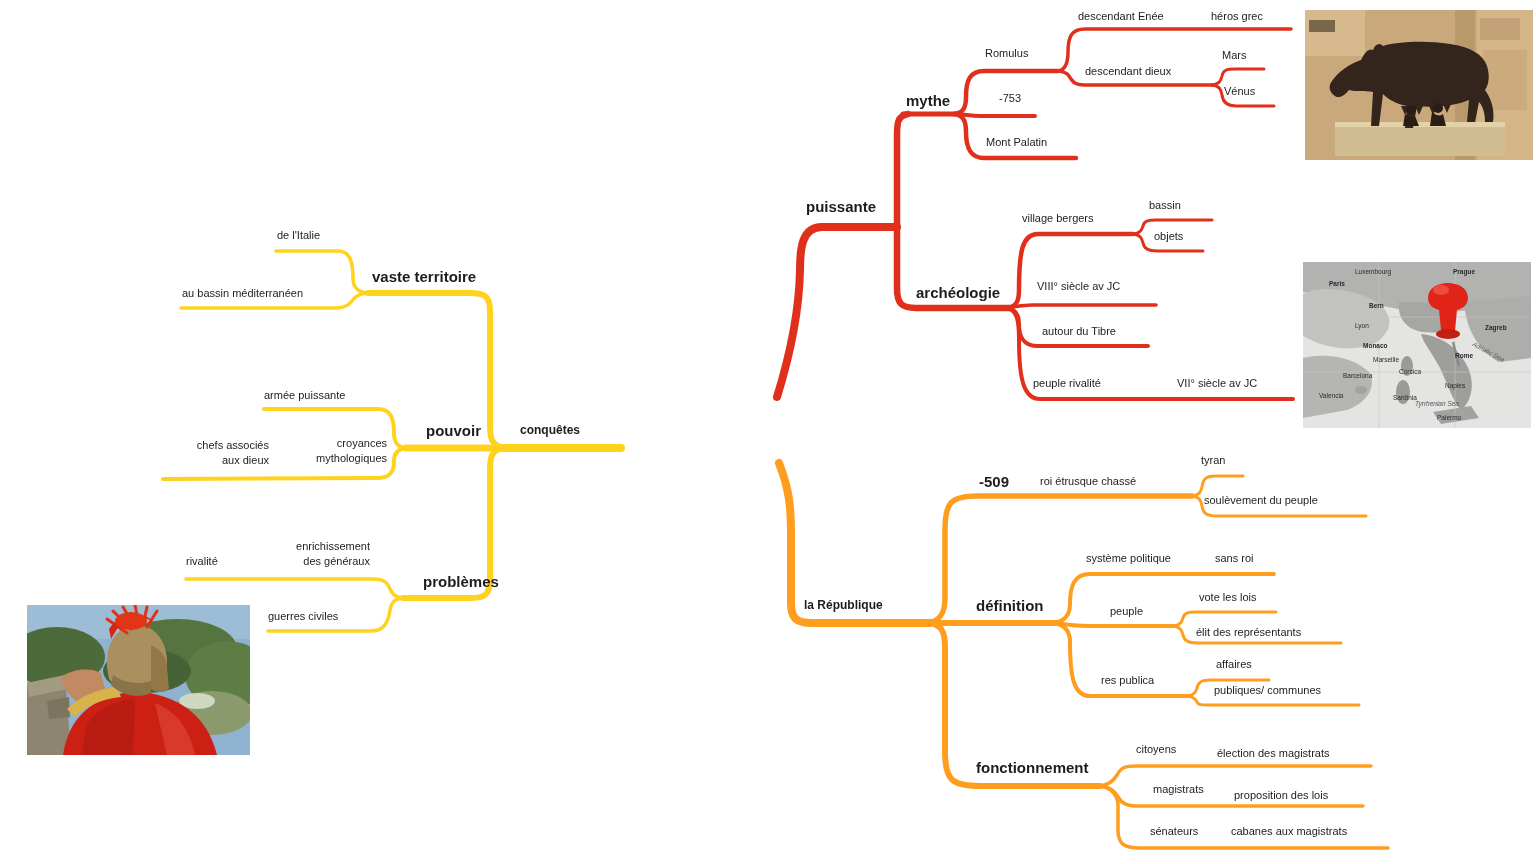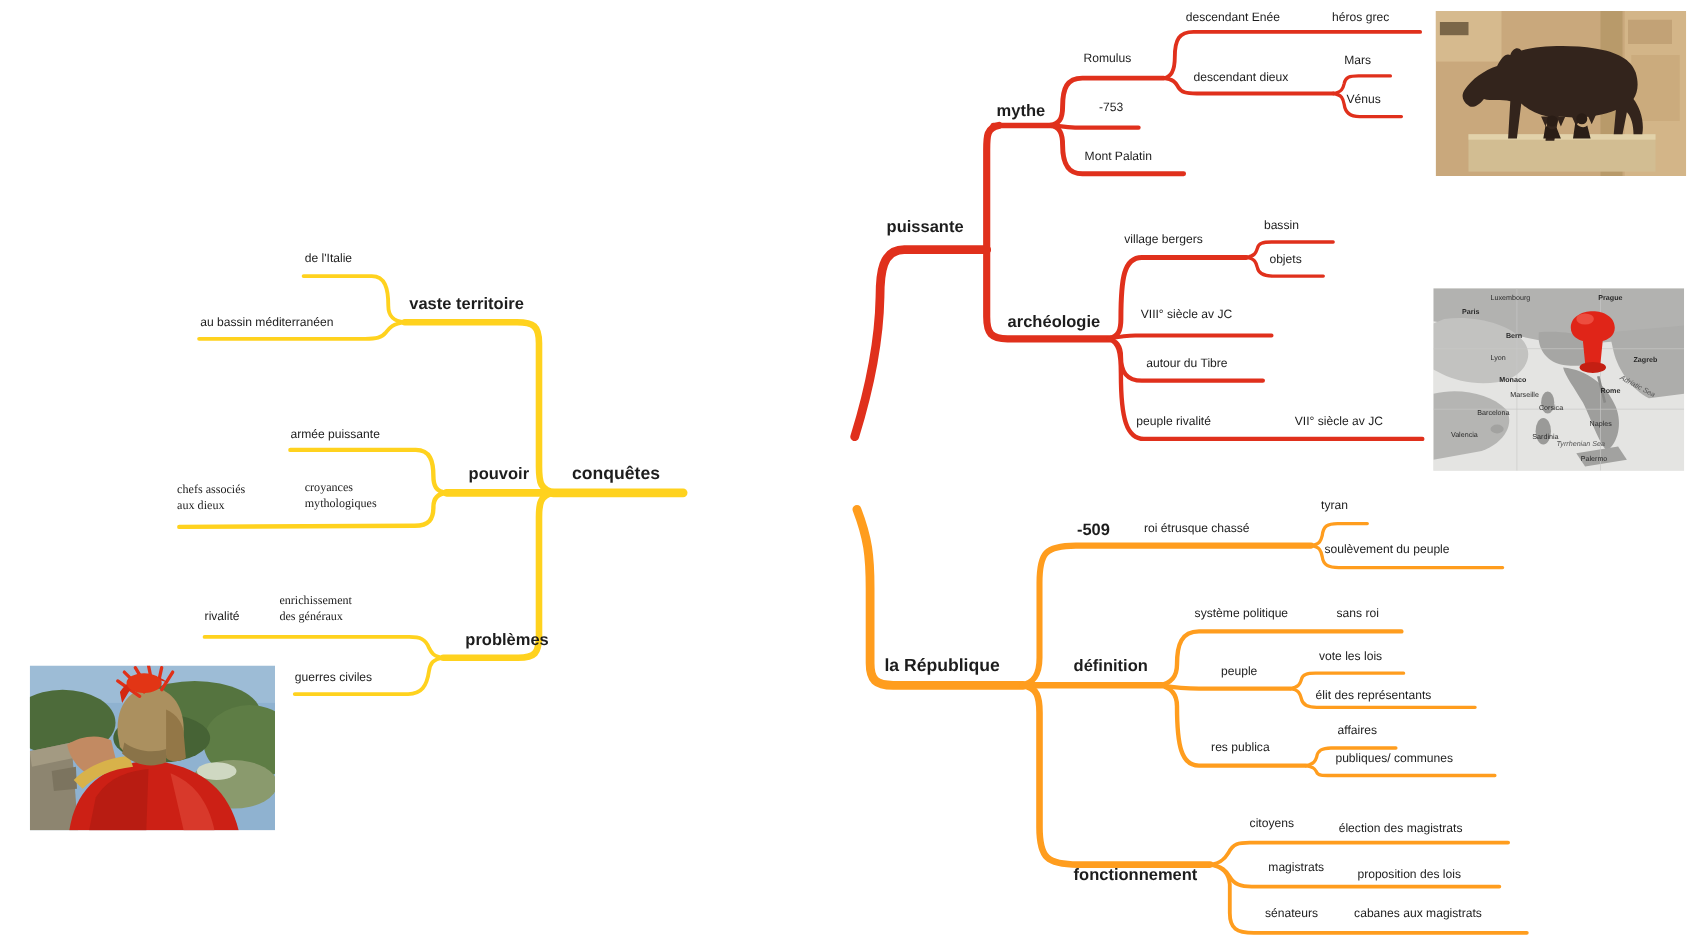--- a/index.html
+++ b/index.html
@@ -7,22 +7,22 @@
     --center-border:#5b79c9; --text:#1d1d1d;
   }
   *{margin:0;padding:0;box-sizing:border-box;}
   body{width:1536px;height:864px;background:#fff;overflow:hidden;
        font-family:"Liberation Sans",sans-serif;color:var(--text);position:relative;}
   #canvas{position:absolute;inset:0;width:1536px;height:864px;}
   #branches{position:absolute;left:0;top:0;z-index:1;}
   .node-label{position:absolute;z-index:3;font-size:11px;line-height:15px;
               white-space:pre-line;cursor:default;}
   .b15{font-weight:700;font-size:15px;}
-  .b16{font-weight:700;font-size:16px;}
-  .ctr{text-align:left;font-family:Liberation Serif, serif;}
+  .b16{font-weight:700;font-size:12px;}
+  .ctr{text-align:right;}
   #center-node{position:absolute;z-index:4;left:618px;top:392px;width:296px;height:70px;
       background:#fff;border:3px solid var(--center-border);border-radius:30px;
       display:flex;align-items:center;justify-content:center;text-align:center;
       font-weight:700;font-size:19px;line-height:1.25;white-space:pre-line;}
   .photo{position:absolute;z-index:2;overflow:hidden;}
   #wolf-photo{left:1305px;top:10px;width:228px;height:150px;}
   #map-photo{left:1303px;top:262px;width:228px;height:166px;background:#e6e6e4;}
   #soldier-photo{left:27px;top:605px;width:223px;height:150px;}
   .map-label{position:absolute;font-size:6.5px;color:#2a2a2a;z-index:3;white-space:nowrap;}
   .map-sea{font-style:italic;color:#555;}
@@ -129,21 +129,21 @@
   <div class="node-label" style="left:1204px;top:493px">soulèvement du peuple</div>
   <div class="node-label b15" style="left:976px;top:598px">définition</div>
   <div class="node-label" style="left:1086px;top:551px">système politique</div>
   <div class="node-label" style="left:1215px;top:551px">sans roi</div>
   <div class="node-label" style="left:1110px;top:604px">peuple</div>
   <div class="node-label" style="left:1199px;top:590px">vote les lois</div>
   <div class="node-label" style="left:1196px;top:625px">élit des représentants</div>
   <div class="node-label" style="left:1101px;top:673px">res publica</div>
   <div class="node-label" style="left:1216px;top:657px">affaires</div>
   <div class="node-label" style="left:1214px;top:683px">publiques/ communes</div>
-  <div class="node-label b15" style="left:976px;top:788px">fonctionnement</div>
+  <div class="node-label b15" style="left:976px;top:760px">fonctionnement</div>
   <div class="node-label" style="left:1136px;top:742px">citoyens</div>
   <div class="node-label" style="left:1217px;top:746px">élection des magistrats</div>
   <div class="node-label" style="left:1153px;top:782px">magistrats</div>
   <div class="node-label" style="left:1234px;top:788px">proposition des lois</div>
   <div class="node-label" style="left:1150px;top:824px">sénateurs</div>
   <div class="node-label" style="left:1231px;top:824px">cabanes aux magistrats</div>
 
   <div id="wolf-photo" class="photo" aria-label="Statue de la louve capitoline allaitant Romulus et Rémus">
     <svg width="228" height="150" viewBox="0 0 228 150">
       <rect width="228" height="150" fill="#c9a87c"></rect>

